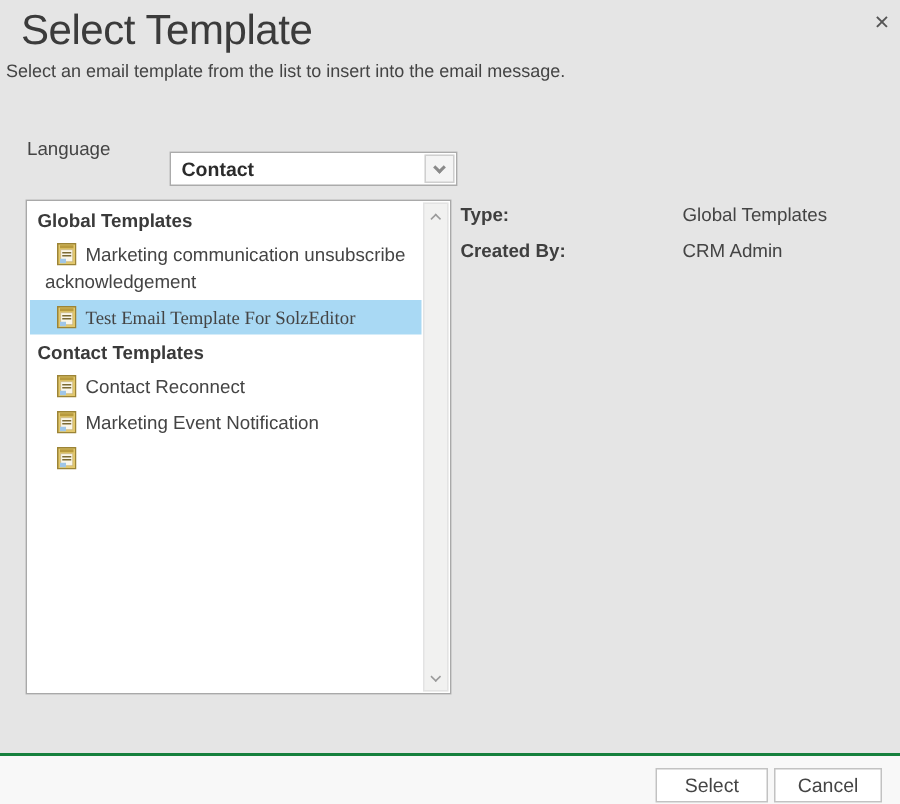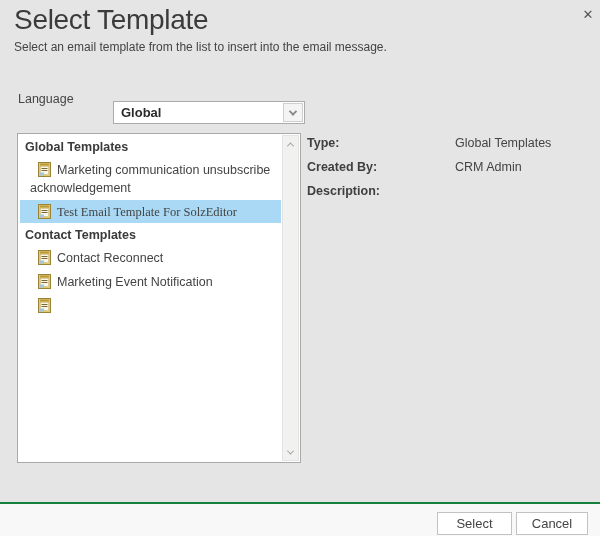--- a/index.html
+++ b/index.html
@@ -3,21 +3,21 @@
 <meta charset="utf-8">
 <style>
   * { margin:0; padding:0; box-sizing:border-box; }
   html,body { width:600px; height:536px; background:#fff; overflow:hidden;
               font-family:"Liberation Sans", sans-serif; }
   .dialog { position:relative; width:600px; height:536px; background:#e5e5e5; }
 
   
   .title { position:absolute; left:14px; top:4px; font-size:28px; font-weight:300;
            color:#3b3b3b; letter-spacing:-0.3px; }
-  .subtitle { position:absolute; left:14px; top:40px; font-size:12px; color:#444; }
+  .subtitle { position:absolute; left:4px; top:40px; font-size:12px; color:#444; }
   .close-btn { position:absolute; left:578px; top:5px; width:20px; height:20px;
                font-size:13px; color:#555; text-align:center; line-height:20px;
                cursor:pointer; background:none; border:none; }
 
   
   .lang-label { position:absolute; left:18px; top:92px; font-size:12.5px; color:#444; }
   .select-box { position:absolute; left:113px; top:101px; width:192px; height:23px;
                 border:1px solid #ababab; background:#fff; }
   .select-value { position:absolute; left:7px; top:3px; font-size:13px; font-weight:bold;
                   color:#2b2b2b; }
@@ -67,21 +67,21 @@
 <body>
 
 <div class="dialog">
 
   <div class="title">Select Template</div>
   <div class="subtitle">Select an email template from the list to insert into the email message.</div>
   <button class="close-btn">✕</button>
 
   <div class="lang-label">Language</div>
   <div class="select-box">
-    <span class="select-value">Global</span>
+    <span class="select-value">Contact</span>
     <span class="select-arrow">
       <span class="chev down"></span>
     </span>
   </div>
 
   <div class="listbox">
     <div class="list-content">
 
       <div class="group-header">Global Templates</div>
 
@@ -156,24 +156,20 @@
 
   <div class="details">
     <div class="detail-row">
       <span class="detail-label">Type:</span>
       <span class="detail-value">Global Templates</span>
     </div>
     <div class="detail-row">
       <span class="detail-label">Created By:</span>
       <span class="detail-value">CRM Admin</span>
     </div>
-    <div class="detail-row">
-      <span class="detail-label">Description:</span>
-      <span class="detail-value"></span>
-    </div>
   </div>
 
   <div class="footer">
     <button class="btn select">Select</button>
     <button class="btn cancel">Cancel</button>
   </div>
 
 </div>
 
 </body></html>

